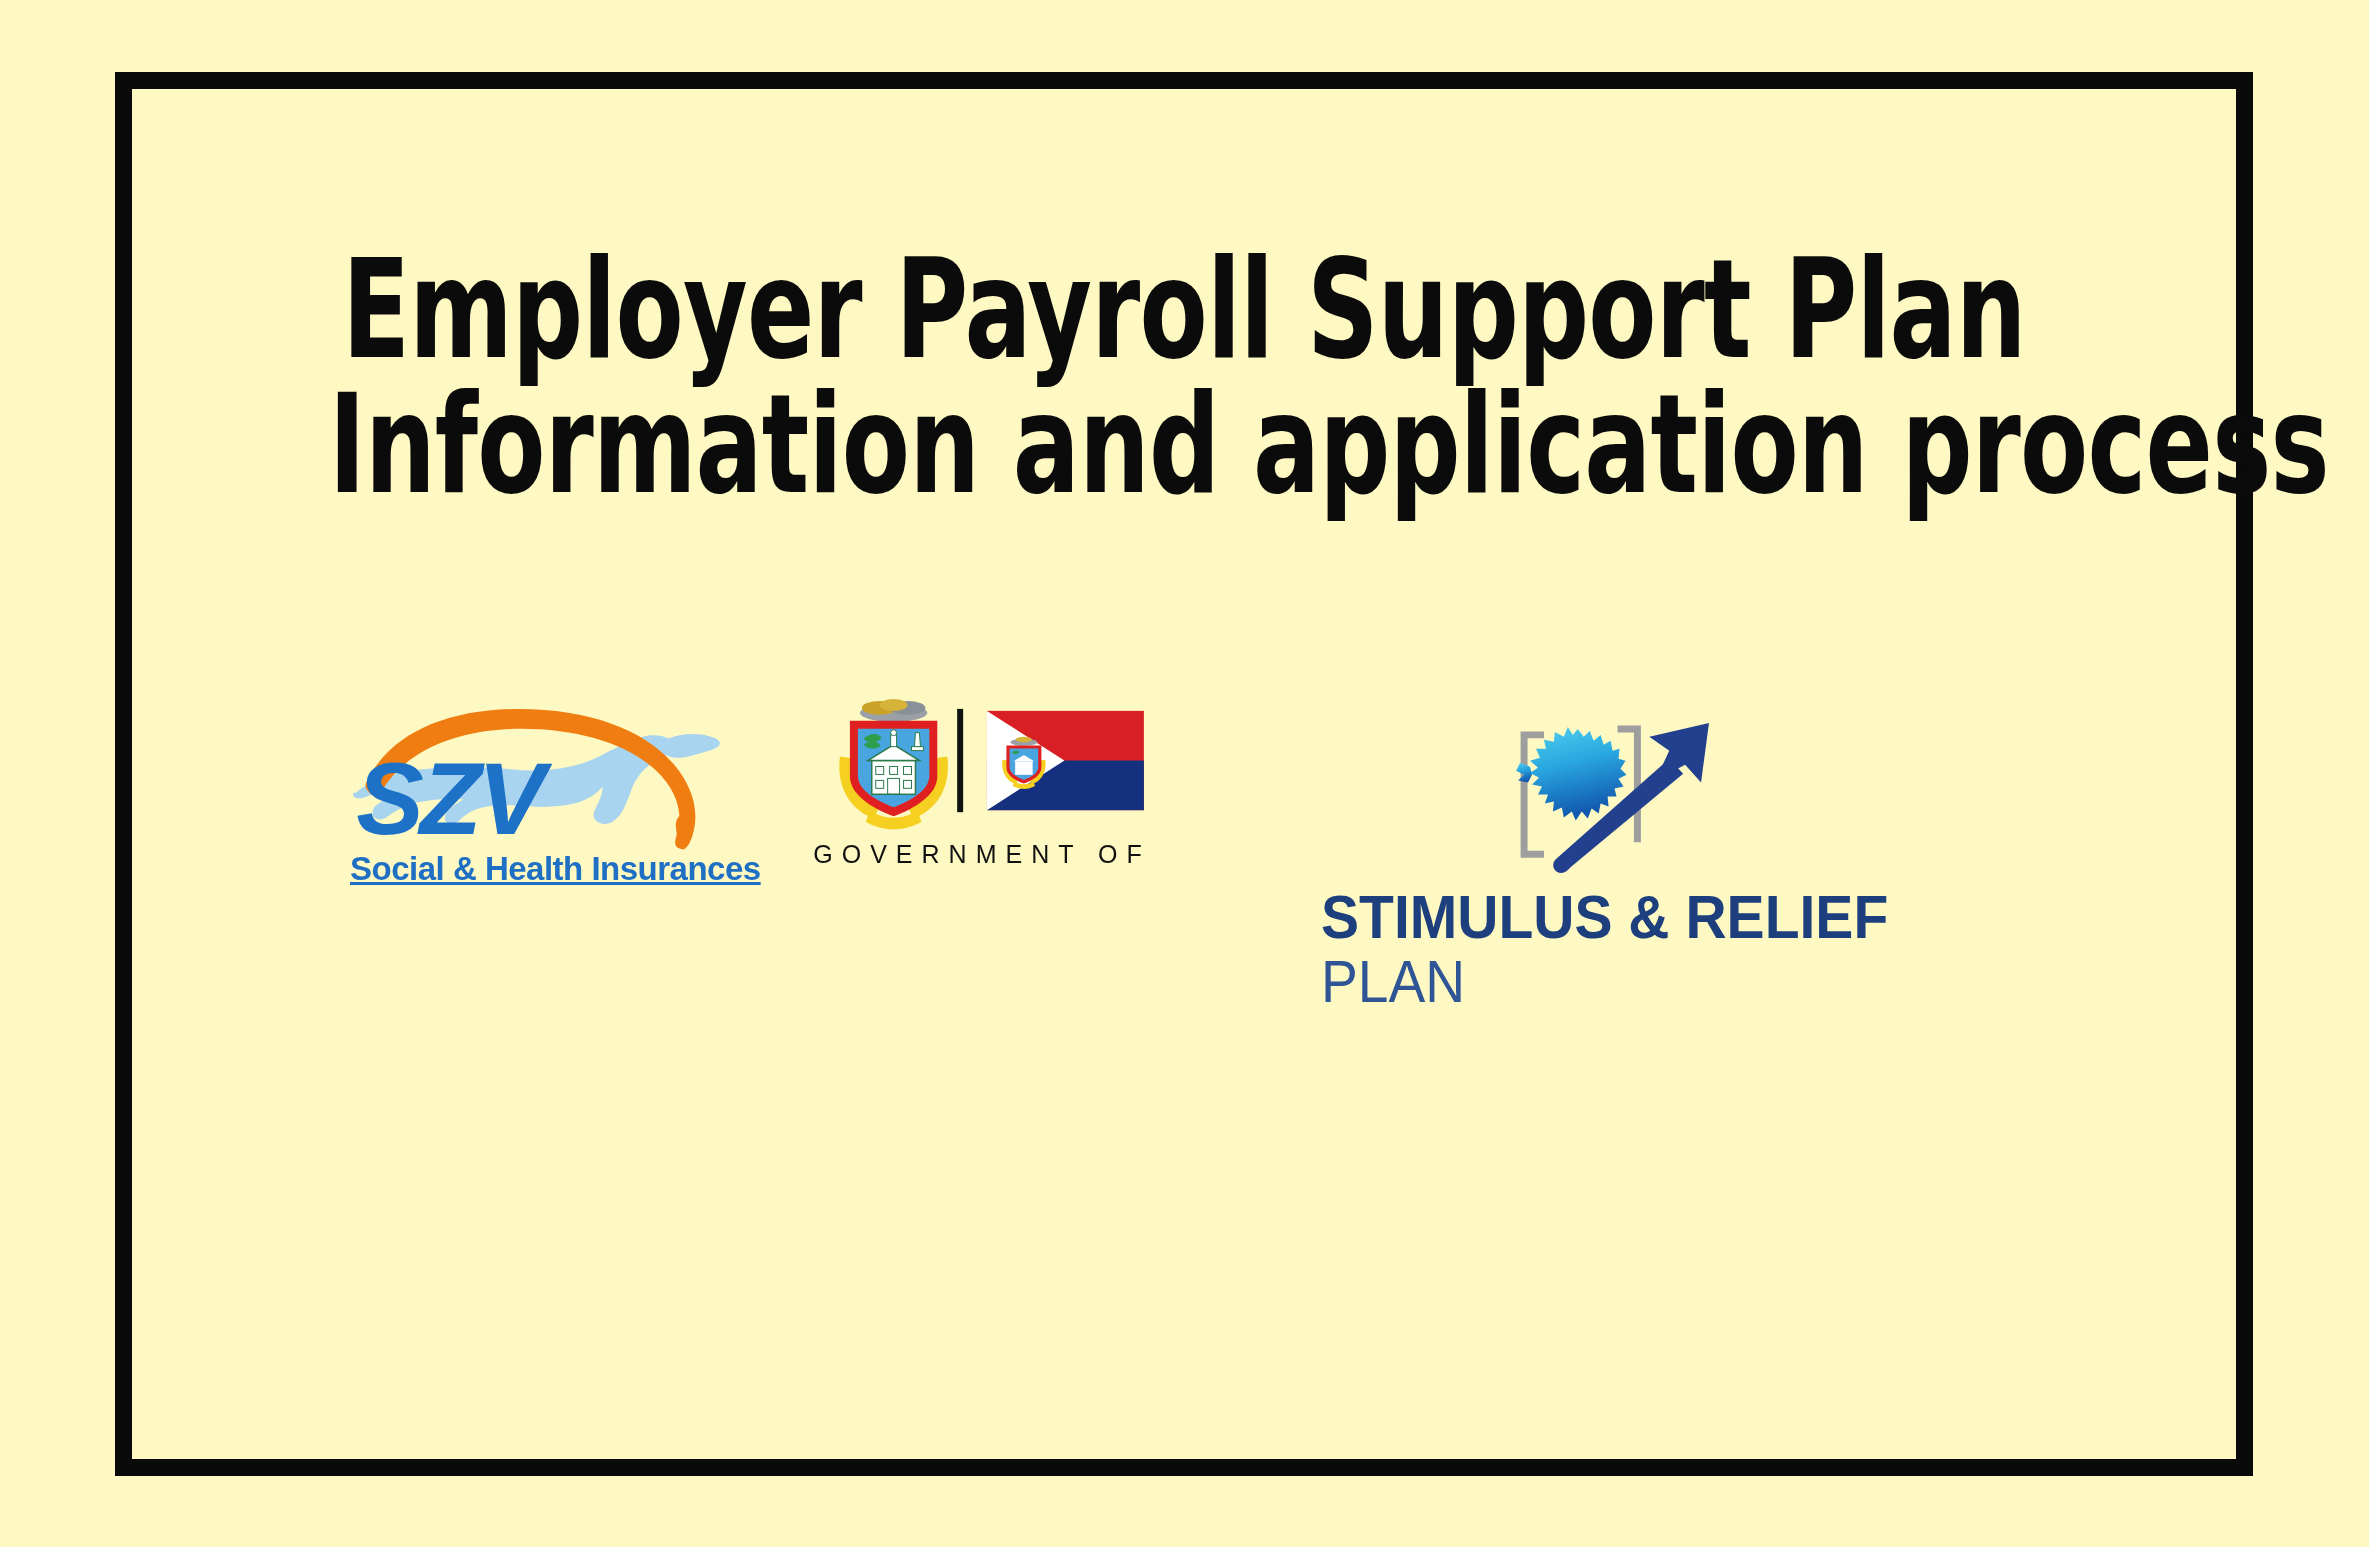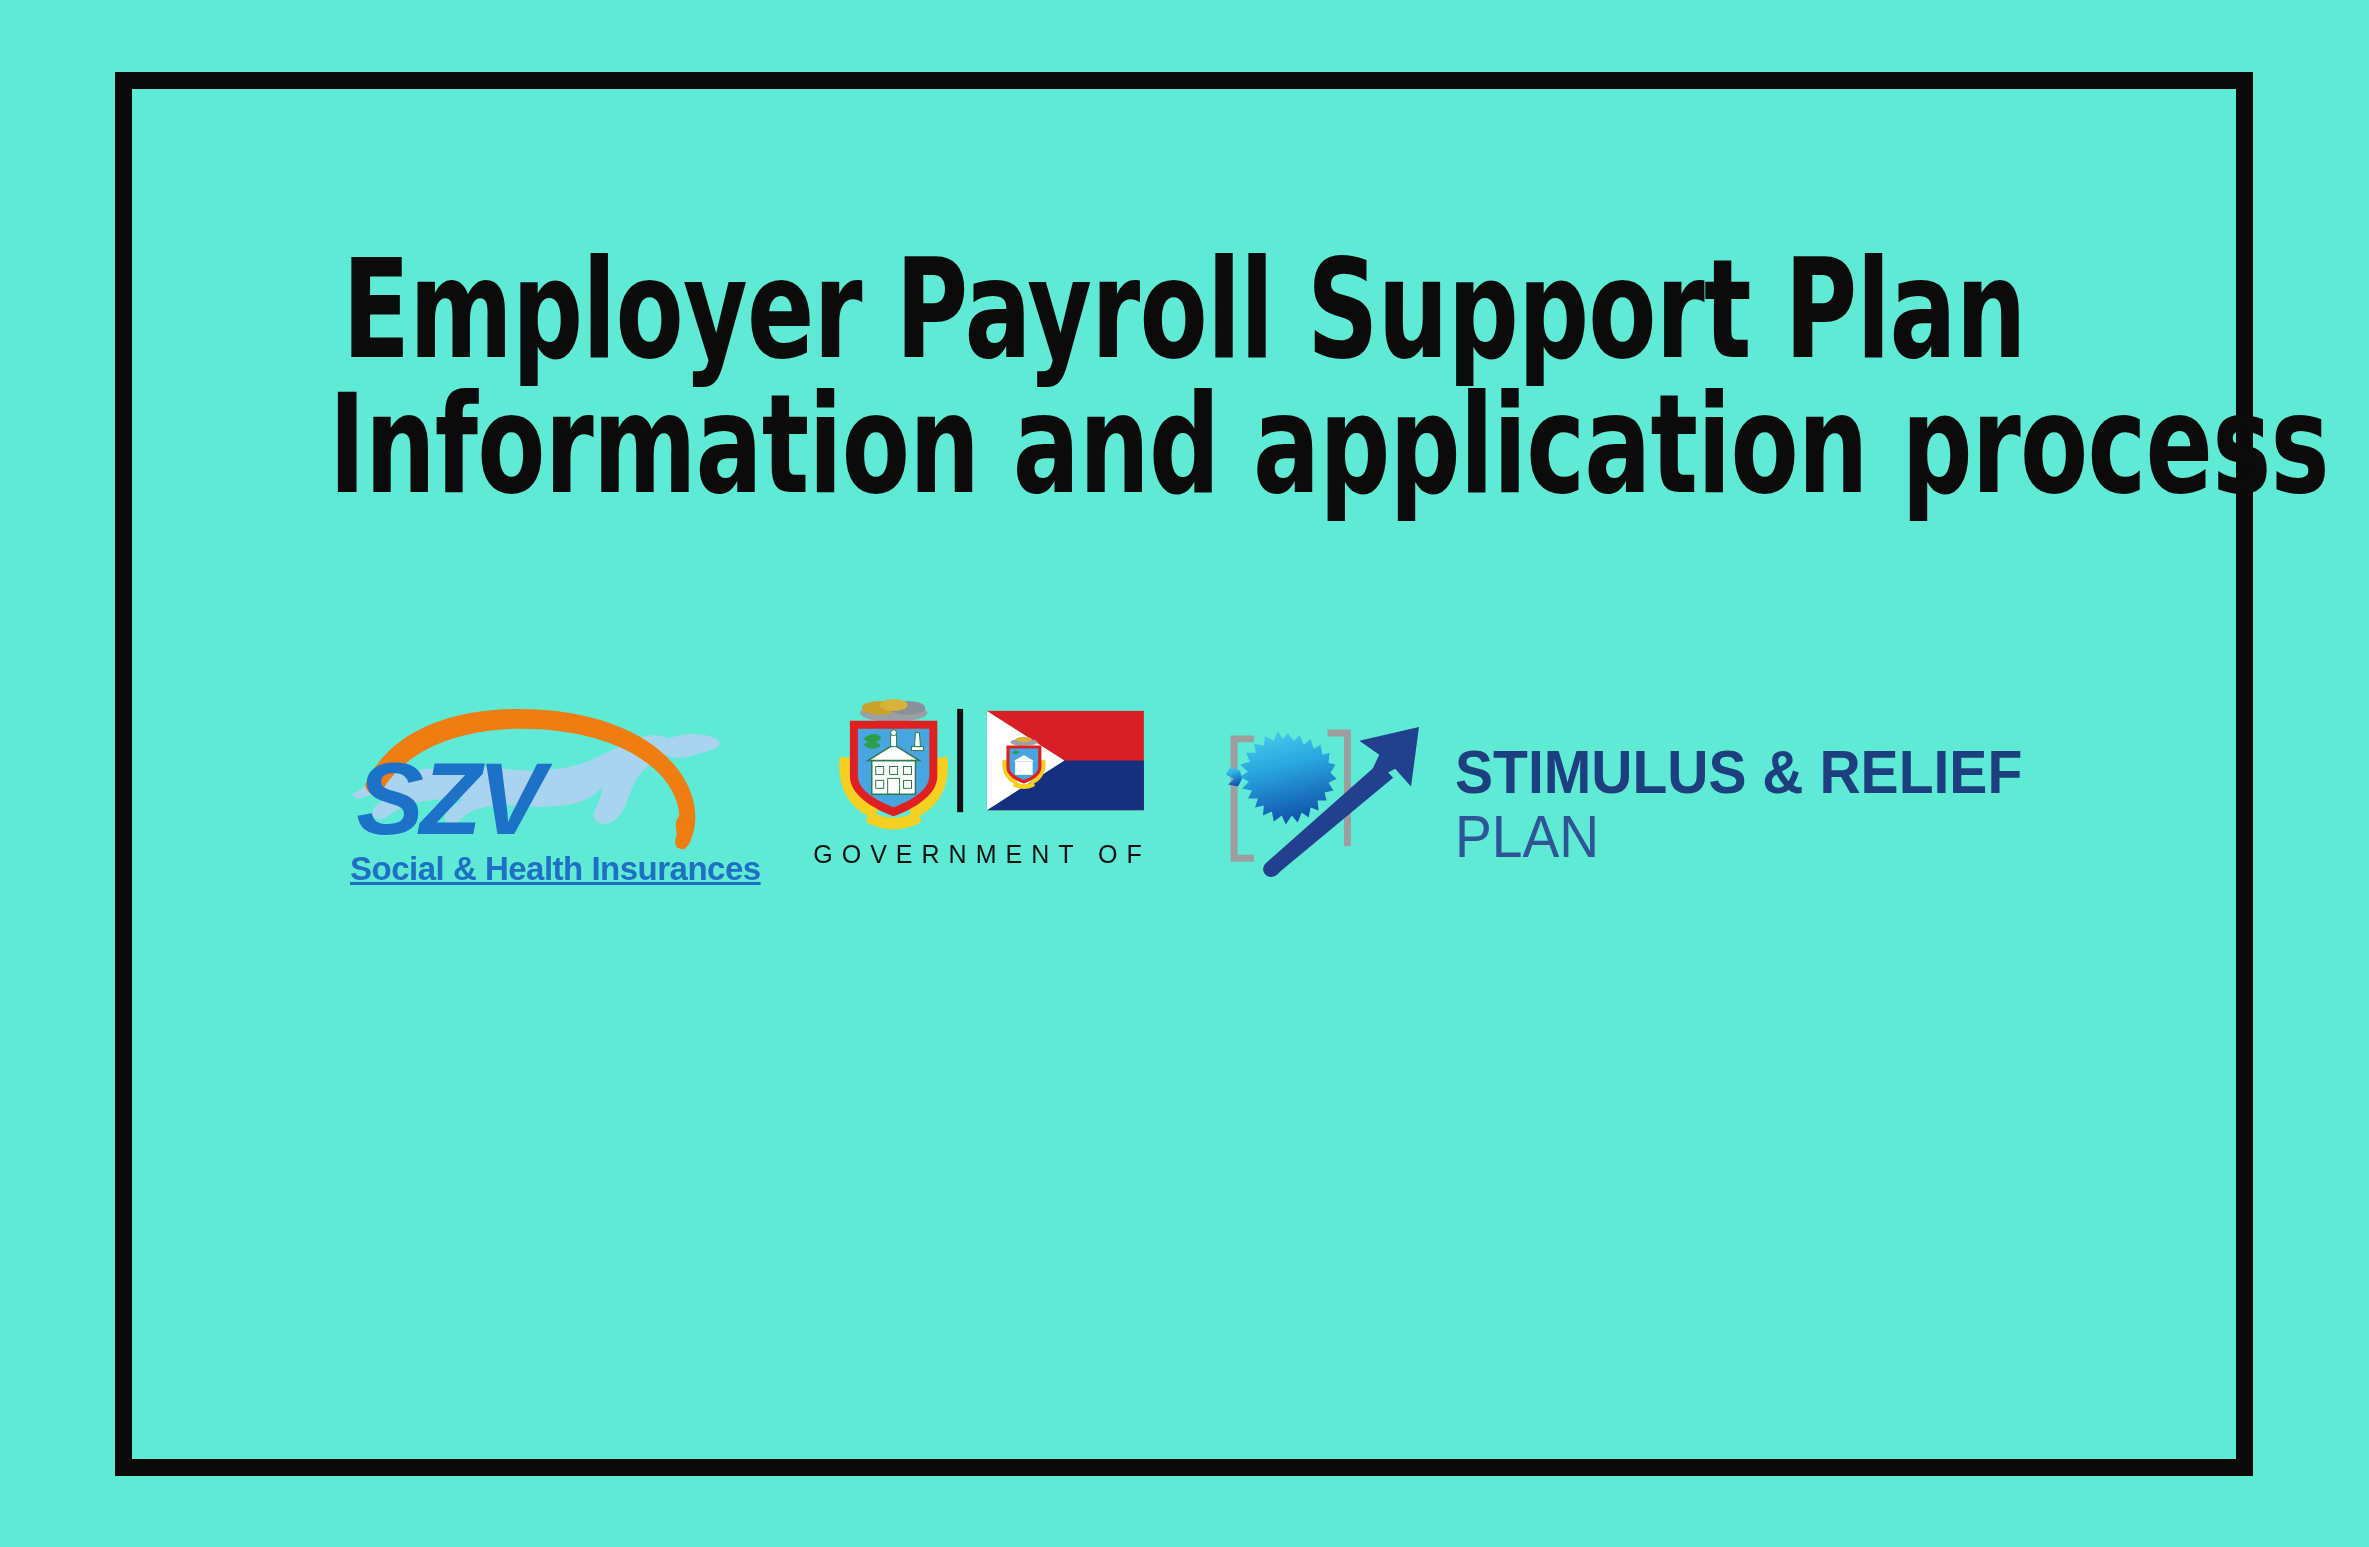--- a/index.html
+++ b/index.html
@@ -12,21 +12,21 @@
     width: 2369px;
     height: 1547px;
     overflow: hidden;
     font-family: "Liberation Sans", "DejaVu Sans", sans-serif;
     -webkit-font-smoothing: antialiased;
   }
 
   #slide {
     position: absolute;
     inset: 0;
-    background: #5eead4;
+    background: #fef9c3;
   }
 
   
   #frame {
     position: absolute;
     left: 115px;
     top: 72px;
     width: 2138px;
     height: 1404px;
     border: 17px solid #0a0a0a;
@@ -118,21 +118,21 @@
     white-space: nowrap;
   }
 
   
   #logo-srp {
     position: relative;
     width: 796px;
     height: 179px;
     margin-top: 30px;
     display: flex;
-    flex-direction: row;
+    flex-direction: column;
     align-items: center;
   }
   #srp-mark { width: 217px; height: 171px; flex: 0 0 auto; }
   #srp-text { margin-left: 14px; }
   #srp-line-1 {
     color: #1d3f7e;
     font-family: "Liberation Sans Narrow", "Liberation Sans", sans-serif;
     font-weight: 700;
     font-size: 62px;
     letter-spacing: 0px;

